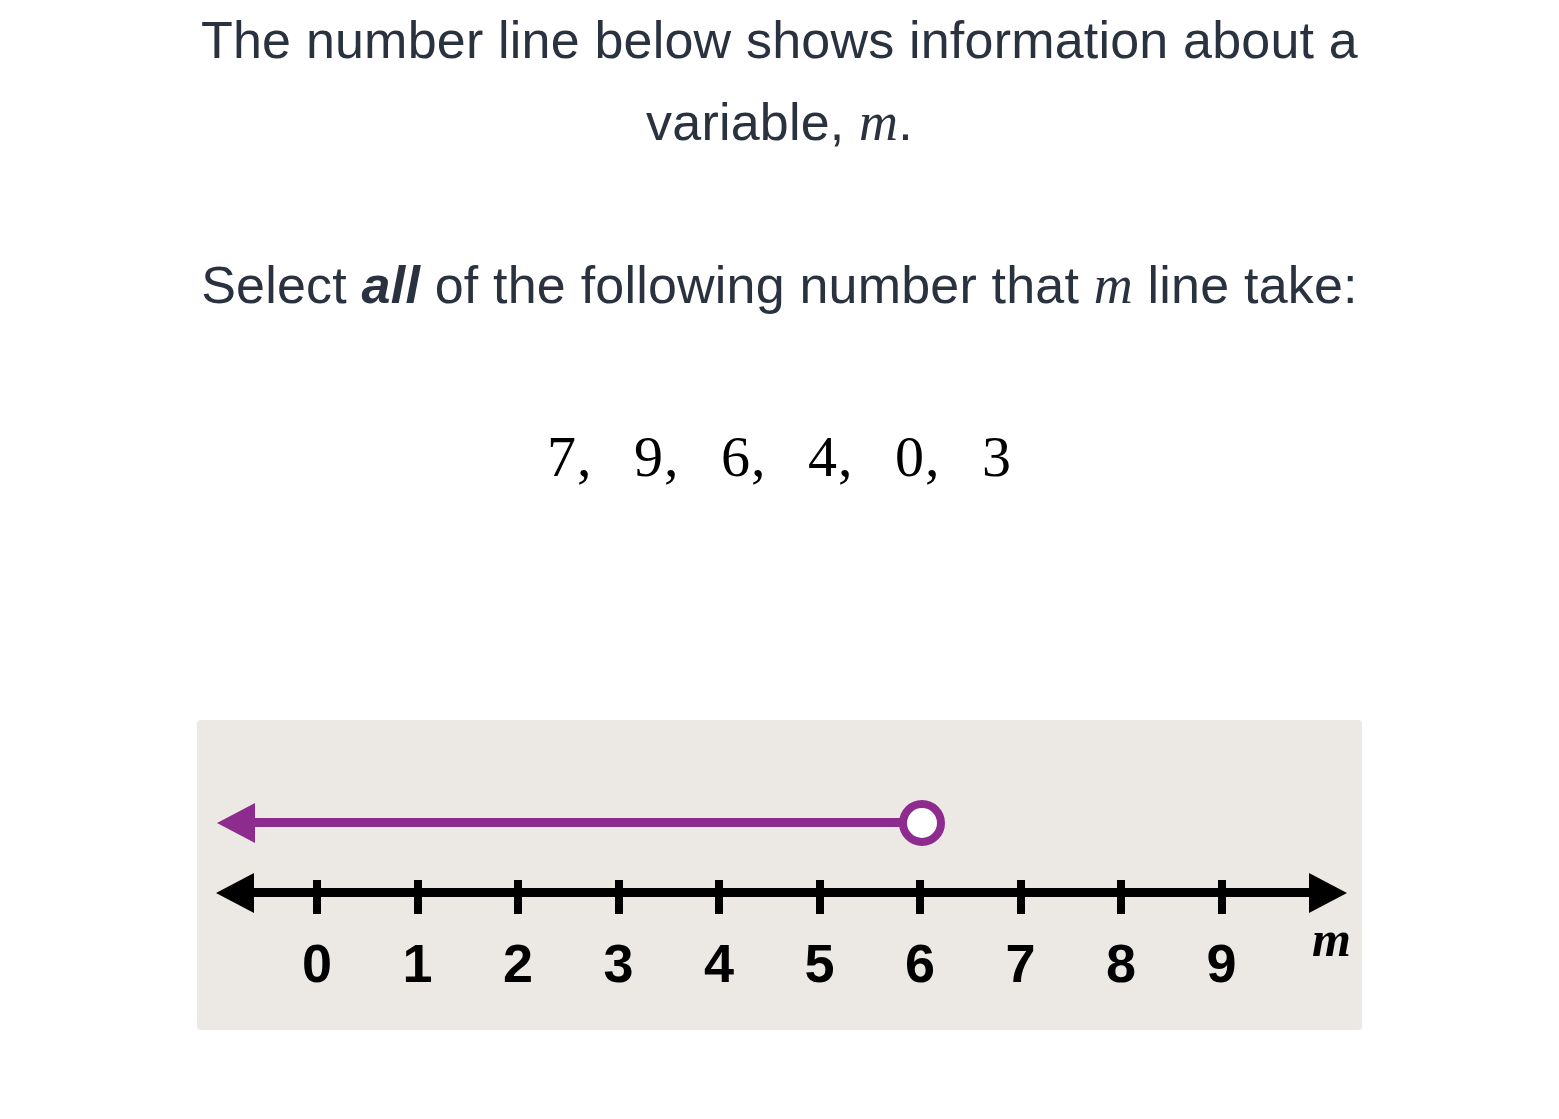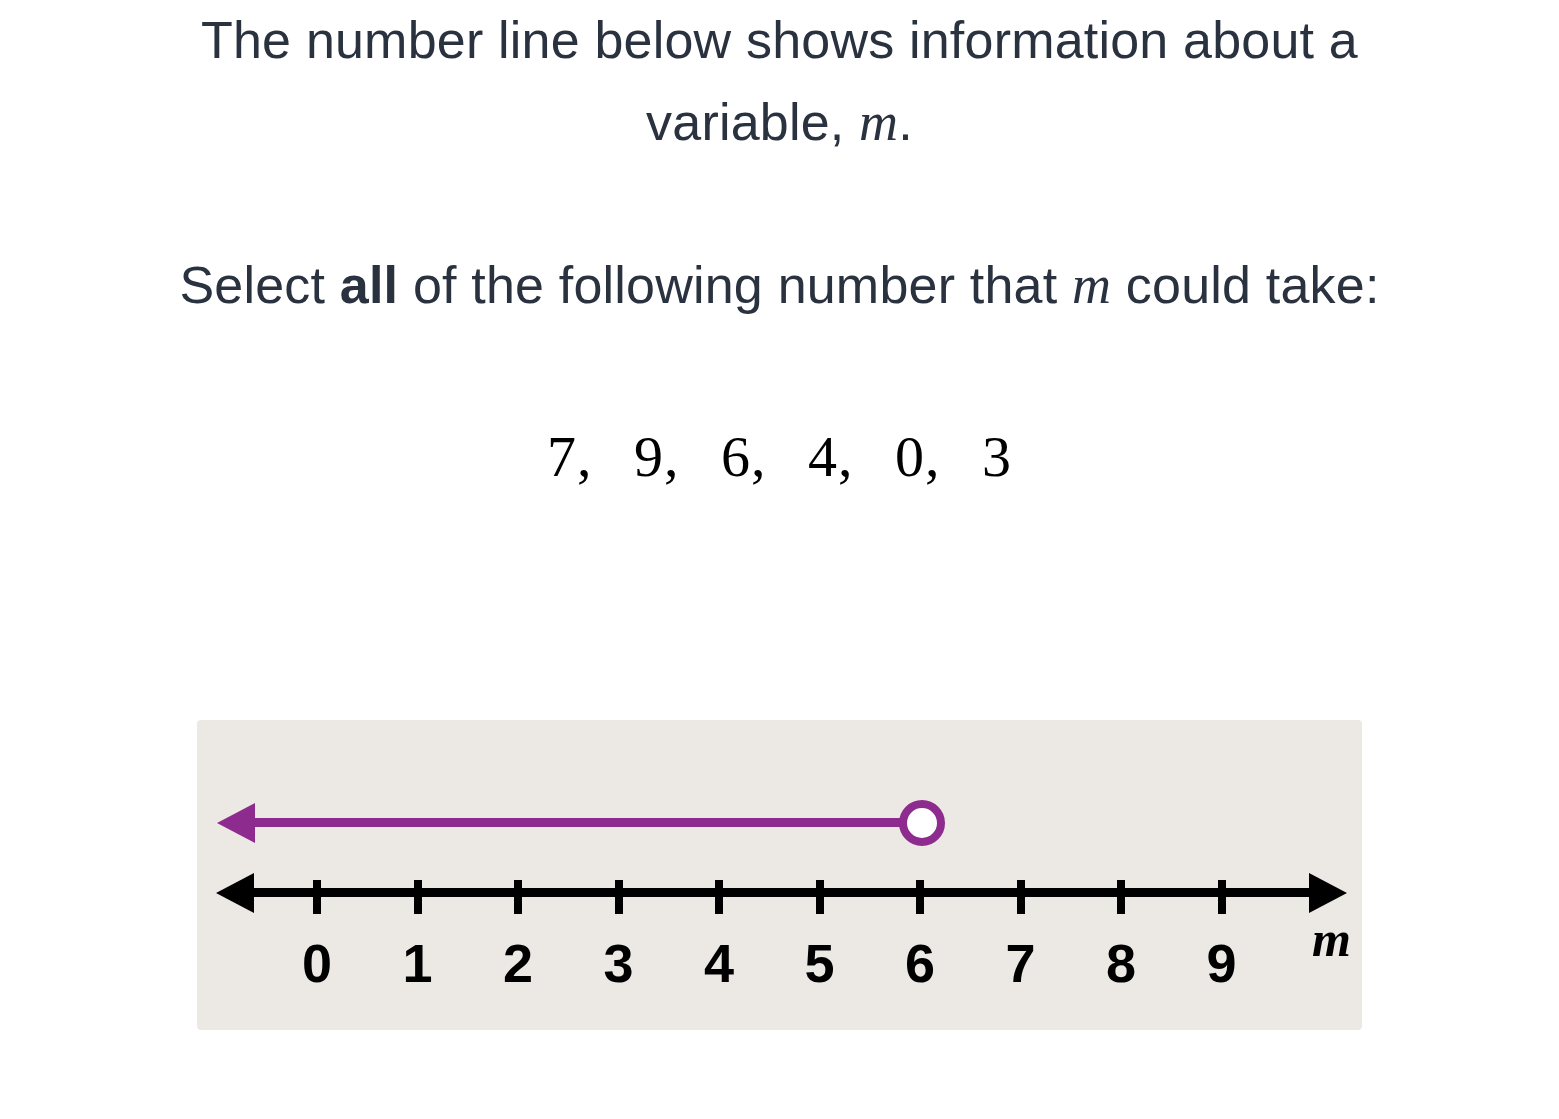--- a/index.html
+++ b/index.html
@@ -30,21 +30,21 @@
   }
   .instruction {
     font-size: 52px;
     color: #2a3240;
     text-align: center;
     width: 1520px;
     margin: 80px auto 0 auto;
     line-height: 1.55;
     letter-spacing: 0.2px;
   }
-  .instruction .bold { font-weight: 700; }
+  .instruction .bold { font-weight: 700; font-style: italic; }
   .instruction .var {
     font-family: Georgia, "Times New Roman", serif;
     font-style: italic;
     font-size: 54px;
   }
   .options {
     font-family: Georgia, "Times New Roman", serif;
     font-size: 58px;
     color: #000;
     text-align: center;
@@ -150,21 +150,21 @@
 <body>
 
 <div class="wrap">
 
   <div class="question-text">
     <span>The number line below shows information about a</span><br>
     <span>variable, </span><span class="var">m</span><span>.</span>
   </div>
 
   <div class="instruction">
-    <span>Select </span><span class="bold">all</span><span> of the following number that </span><span class="var">m</span><span> could take:</span>
+    <span>Select </span><span class="bold">all</span><span> of the following number that </span><span class="var">m</span><span> line take:</span>
   </div>
 
   <div class="options">7,  9,  6,  4,  0,  3</div>
 
   <div class="chart-area">
     <div class="ray-arrow"></div>
     <div class="ray-line"></div>
     <div class="open-circle"></div>
 
     <div class="axis-arrow-left"></div>

